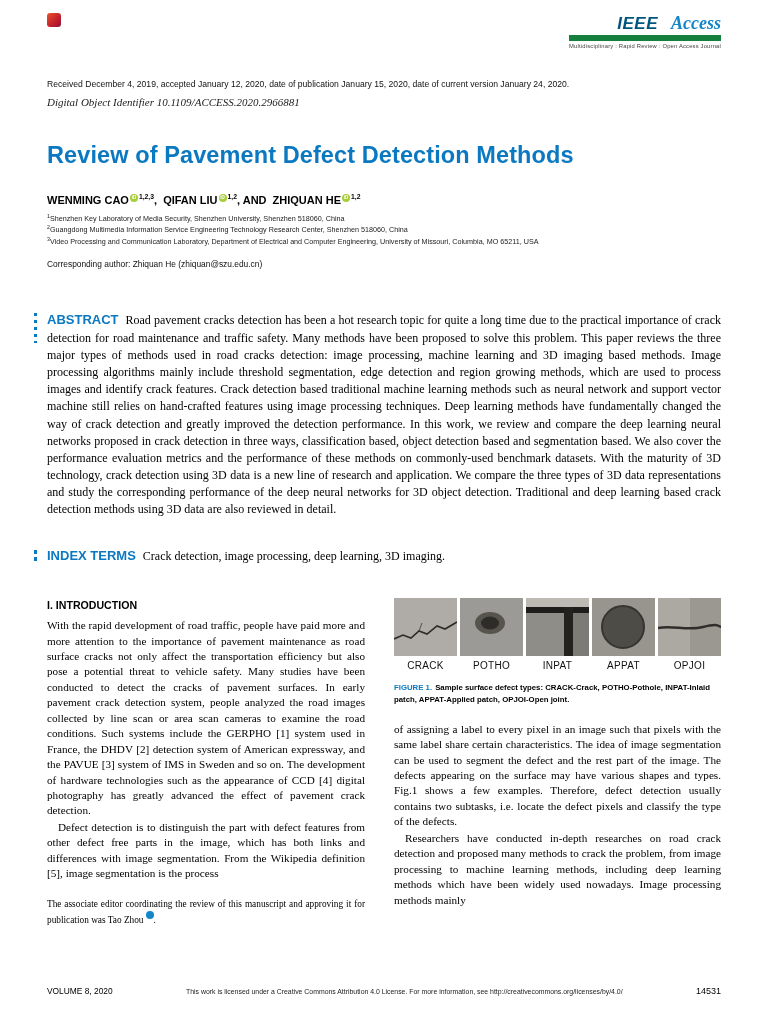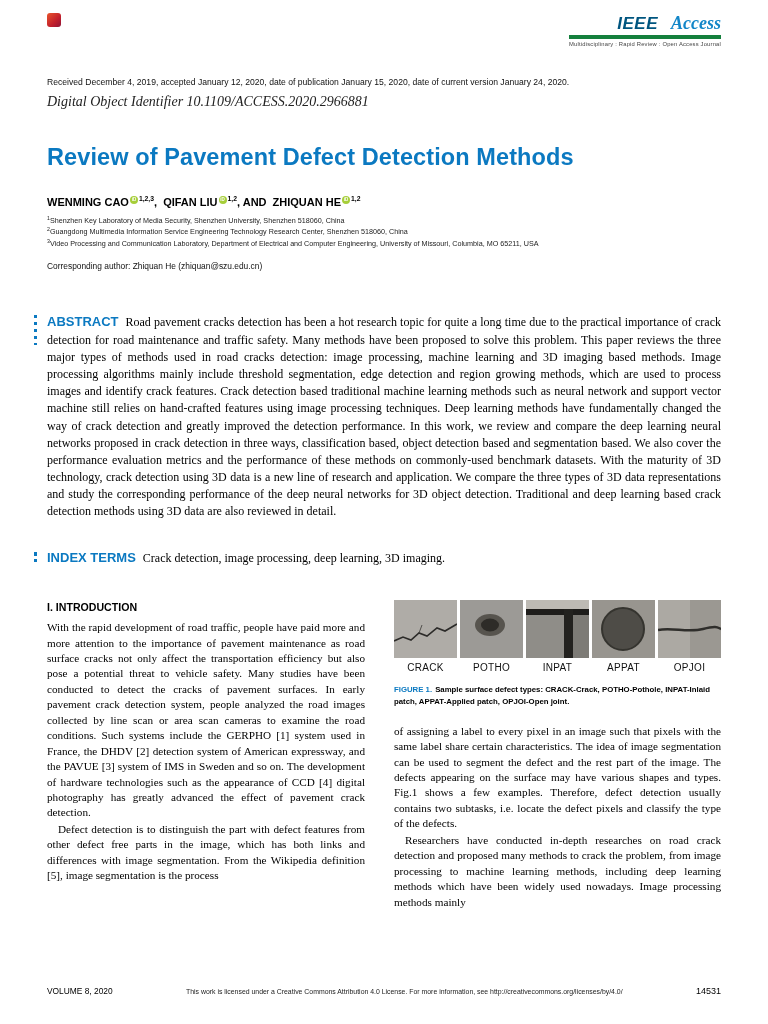--- a/index.html
+++ b/index.html
@@ -11,28 +11,28 @@
   }
   .inner { padding:0 47px; }
 
   
   .topbar { display:flex; justify-content:space-between; align-items:flex-start; padding-top:13px; }
   .logo-mark {
     width:14px; height:14px; border-radius:3px;
     background:linear-gradient(135deg,#e8542c 0%,#c21f2c 60%,#8e1538 100%);
   }
   .brand { text-align:right; }
-  .brand-row { display:flex; align-items:baseline; justify-content:flex-end; border-bottom:4px solid #15803d; padding-bottom:1px; }
+  .brand-row { display:flex; align-items:baseline; justify-content:flex-end; border-bottom:6px solid #15803d; padding-bottom:1px; }
   .brand-ieee { font-family:"Liberation Sans",sans-serif; font-weight:bold; font-style:italic; font-size:17px; color:#00557f; letter-spacing:0.5px; }
   .brand-access { font-family:"Liberation Serif",serif; font-style:italic; font-weight:bold; font-size:18px; color:#1286c8; margin-left:13px; }
   .brand-tagline { font-family:"Liberation Sans",sans-serif; font-size:5.8px; color:#444; margin-top:2px; letter-spacing:0.2px; }
 
   
   .received { font-family:"Liberation Sans",sans-serif; font-size:8.6px; color:#111; margin-top:30px; }
-  .doi { font-family:"Liberation Serif",serif; font-style:italic; font-size:14px; color:#222; margin-top:7px; }
+  .doi { font-family:"Liberation Serif",serif; font-style:italic; font-size:11px; color:#222; margin-top:7px; }
 
   
   .title { font-family:"Liberation Sans",sans-serif; font-weight:bold; font-size:23.5px; color:#0b79c1; margin-top:34px; letter-spacing:0.1px; }
   .authors { font-family:"Liberation Sans",sans-serif; font-weight:bold; font-size:11px; color:#000; margin-top:24px; }
   .authors sup { font-size:6.8px; }
   .orcid-icon { display:inline-block; width:8px; height:8px; border-radius:50%; background:#a6ce39; color:#fff;
     font-family:"Liberation Sans",sans-serif; font-size:4.5px; line-height:8px; text-align:center; vertical-align:super; margin:0 1px; }
   .sep { margin-right:3px; }
   .affils { margin-top:7px; font-family:"Liberation Sans",sans-serif; font-size:7.2px; color:#222; line-height:1.45; }
   .affils sup { font-size:5.2px; }
@@ -126,20 +126,23 @@
       <div class="dash-marker" style="height:14px;"></div>
       <p class="index-text"><span class="blue-label">INDEX TERMS</span><span>Crack detection, image processing, deep learning, 3D imaging.</span></p>
     </div>
 
     <div class="columns">
 
       <div class="col">
         <div class="sec-heading">I. INTRODUCTION</div>
         <p>With the rapid development of road traffic, people have paid more and more attention to the importance of pavement maintenance as road surface cracks not only affect the transportation efficiency but also pose a potential threat to vehicle safety. Many studies have been conducted to detect the cracks of pavement surfaces. In early pavement crack detection system, people analyzed the road images collected by line scan or area scan cameras to examine the road conditions. Such systems include the GERPHO [1] system used in France, the DHDV [2] detection system of American expressway, and the PAVUE [3] system of IMS in Sweden and so on. The development of hardware technologies such as the appearance of CCD [4] digital photography has greatly advanced the effect of pavement crack detection.</p>
         <p class="indent">Defect detection is to distinguish the part with defect features from other defect free parts in the image, which has both links and differences with image segmentation. From the Wikipedia definition [5], image segmentation is the process</p>
+        <div class="footnote">
+          <span class="fline">The associate editor coordinating the review of this manuscript and approving it for publication was Tao Zhou</span><span class="reviewer-icon"></span><span>.</span>
+        </div>
       </div>
 
       <div class="col">
 
         <div class="figure">
           <div class="fig-row">
             <div class="fig-cell">
               <svg width="63" height="58" viewBox="0 0 63 58" xmlns="http://www.w3.org/2000/svg">
                 <rect width="63" height="58" fill="#b3b0ab"></rect>
                 <rect width="63" height="58" fill="#a8a5a0" opacity="0.35"></rect>

